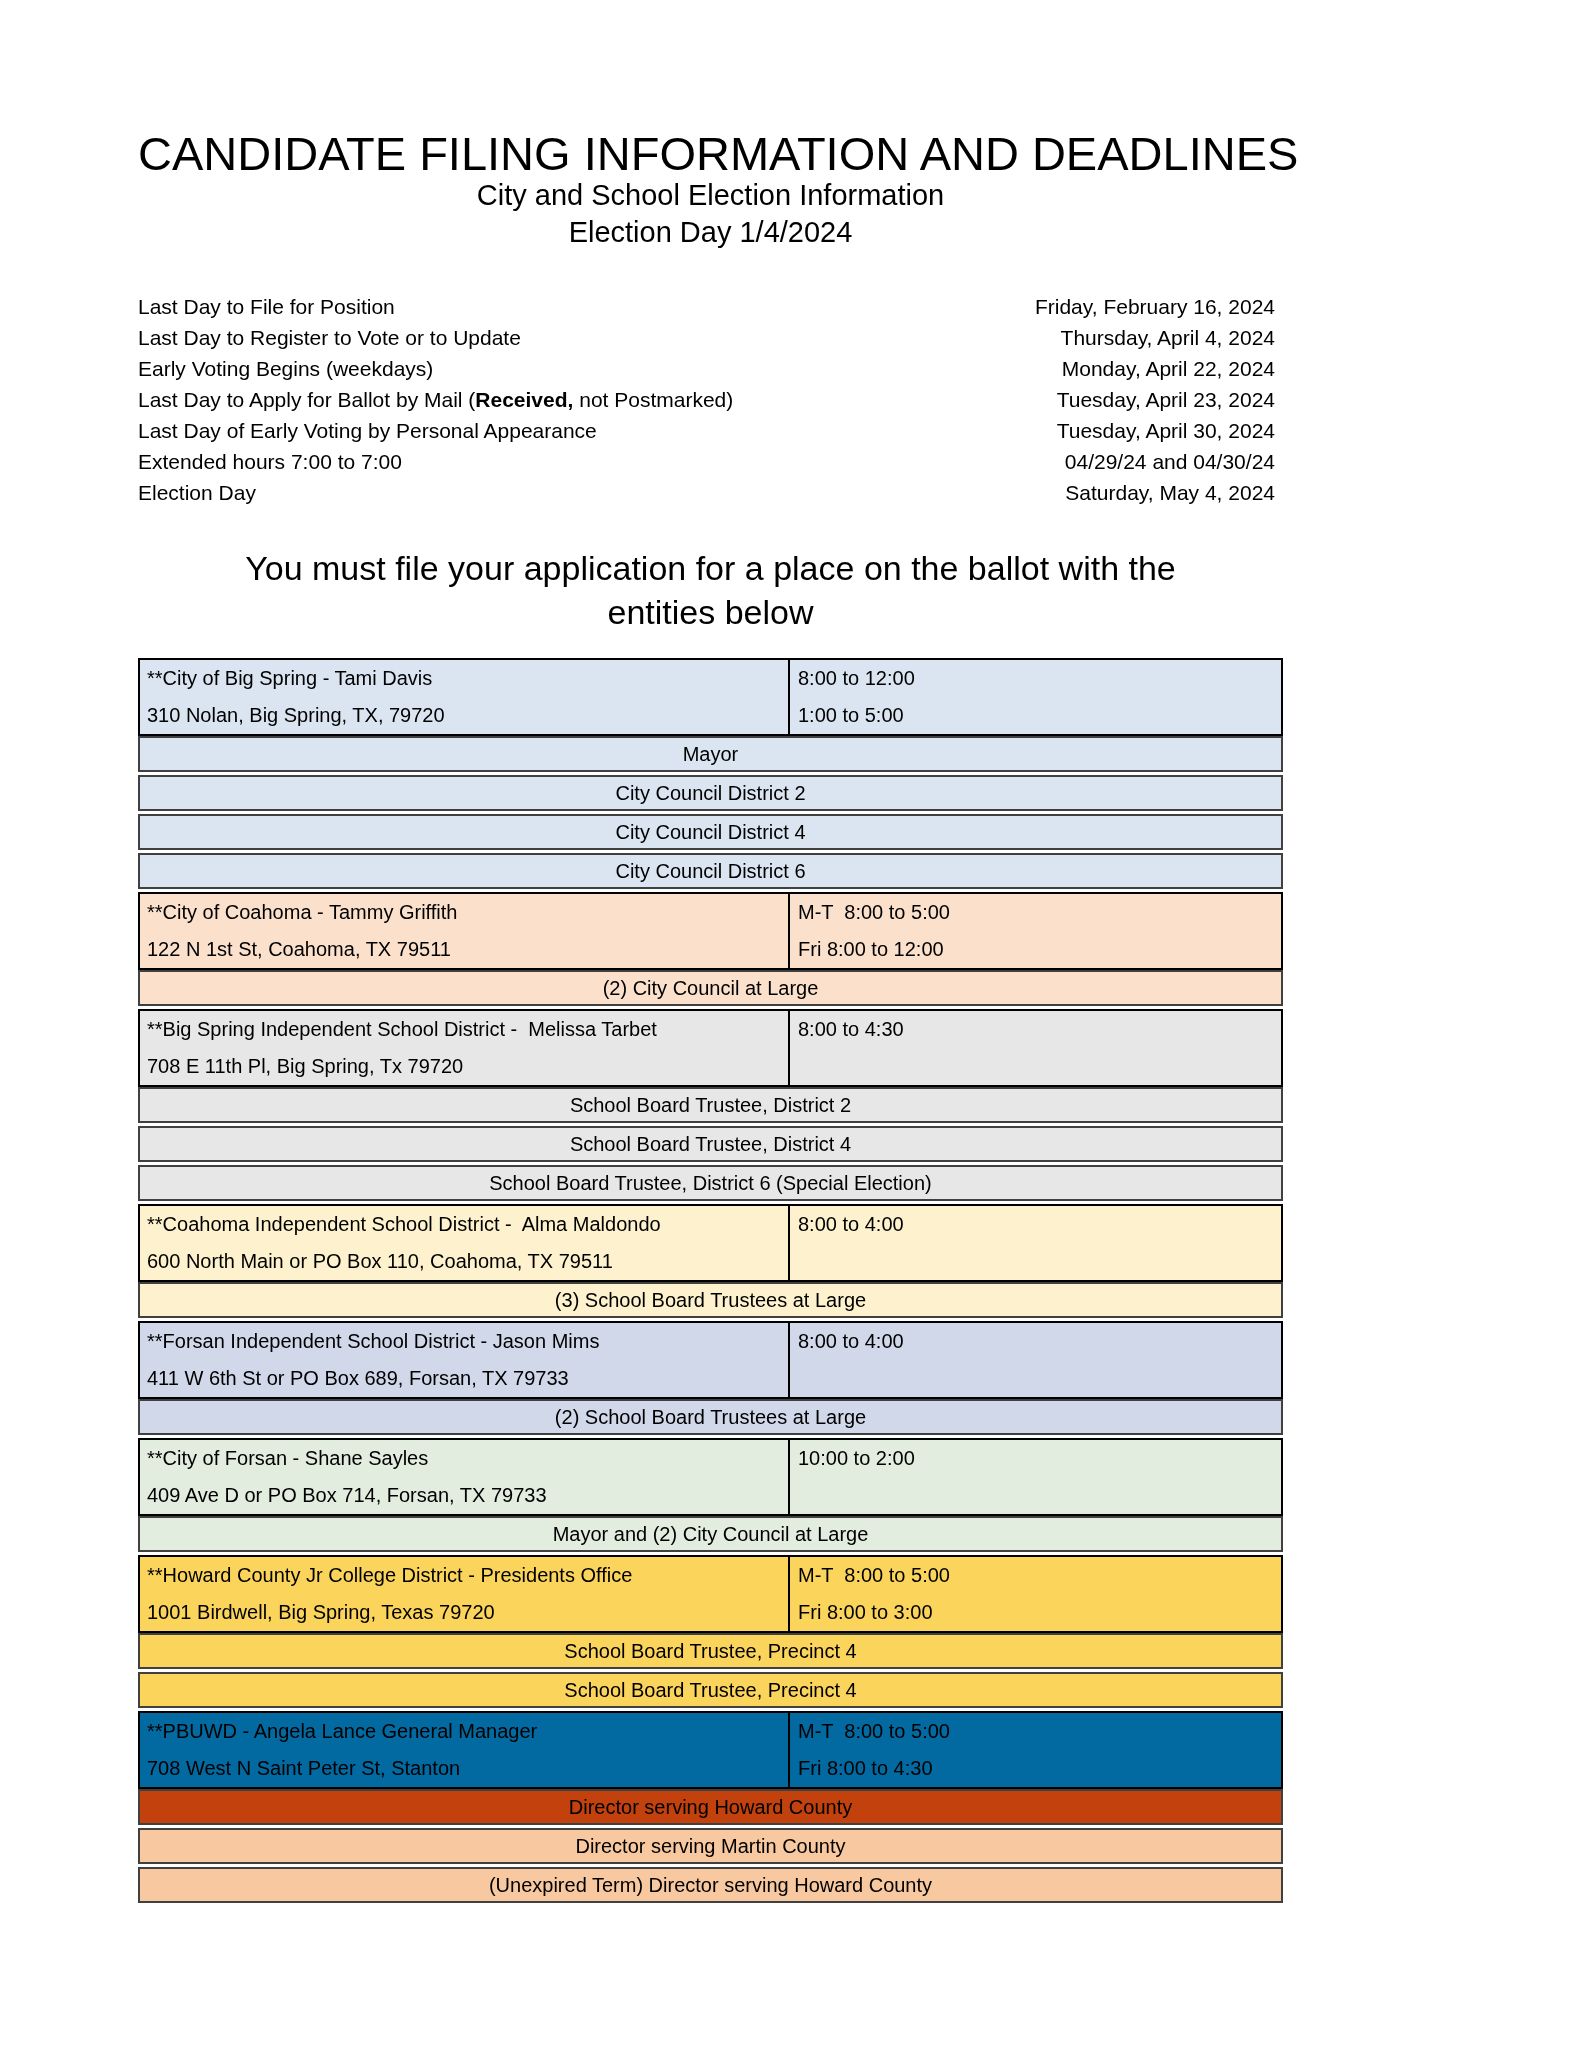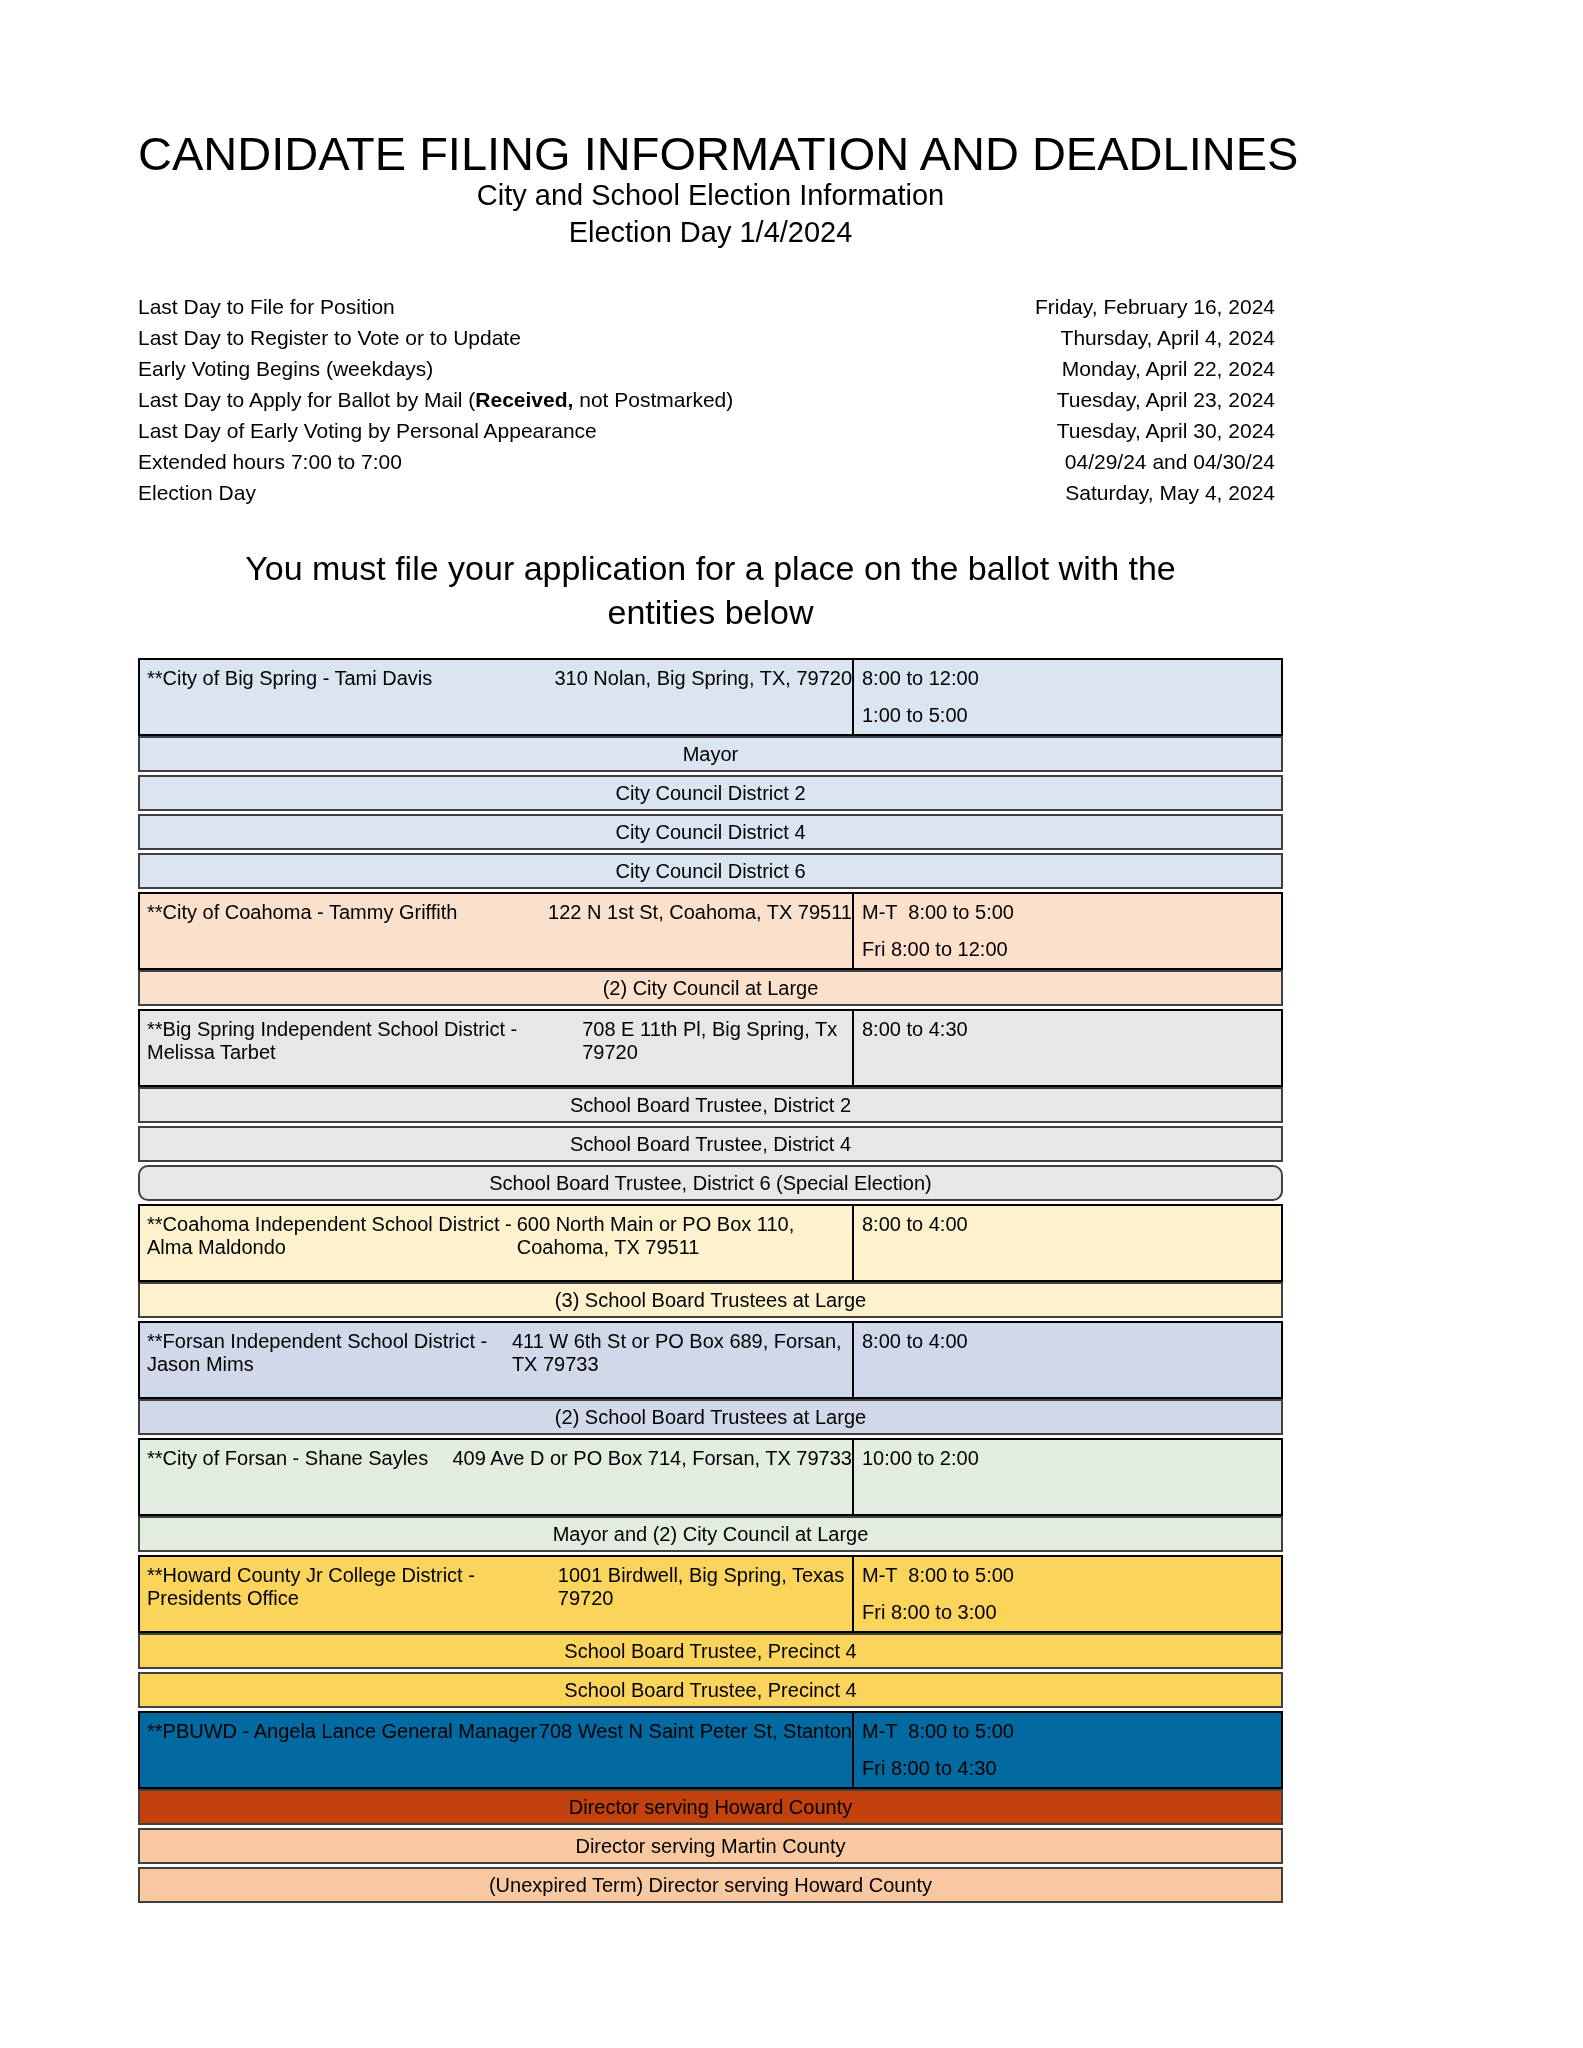--- a/index.html
+++ b/index.html
@@ -18,21 +18,21 @@
   .dl-label b  { font-weight:bold;margin-top:40px; }
   .dl-date     { text-align:right; padding-right:8px; }
 
   .file-heading { margin:38px 0 0 0; text-align:center; font-size:34px; line-height:44px; font-weight:normal; }
 
   .entity-table { margin-top:24px; }
   .section      { margin-top:3px; }
   .section:first-child { margin-top:0; }
 
   .sec-header { display:flex; border:2px solid #000; height:74px; }
-  .cell-l { width:712px; display:flex; flex-direction:row; justify-content:space-between;
+  .cell-l { width:648px; display:flex; flex-direction:column; justify-content:space-between;
             padding:7px 0 7px 7px; box-sizing:border-box; font-size:20px; white-space:pre-wrap; }
   .cell-r { flex:1; border-left:2px solid #000; display:flex; flex-direction:column; justify-content:space-between;
             padding:7px 0 7px 8px; box-sizing:border-box; font-size:20px; white-space:pre-wrap; }
 
   .pos-row { border:2px solid #404040; height:32px; line-height:32px; text-align:center;
              font-size:20px; margin-top:0; }
   .pos-row + .pos-row { margin-top:3px; }
 </style>
 </head>
 <body>
@@ -118,21 +118,21 @@
           <div>**Big Spring Independent School District -  Melissa Tarbet</div>
           <div>708 E 11th Pl, Big Spring, Tx 79720</div>
         </div>
         <div class="cell-r">
           <div>8:00 to 4:30</div>
           <div></div>
         </div>
       </div>
       <div class="pos-row" style="background-color: rgb(231, 231, 231);">School Board Trustee, District 2</div>
       <div class="pos-row" style="background-color: rgb(231, 231, 231);">School Board Trustee, District 4</div>
-      <div class="pos-row" style="background-color: rgb(231, 231, 231); border-radius: 10px;">School Board Trustee, District 6 (Special Election)</div>
+      <div class="pos-row" style="background-color: rgb(231, 231, 231);">School Board Trustee, District 6 (Special Election)</div>
     </div>
 
     <div class="section">
       <div class="sec-header" style="background-color: rgb(253, 242, 205);">
         <div class="cell-l">
           <div>**Coahoma Independent School District -  Alma Maldondo</div>
           <div>600 North Main or PO Box 110, Coahoma, TX 79511</div>
         </div>
         <div class="cell-r">
           <div>8:00 to 4:00</div>

